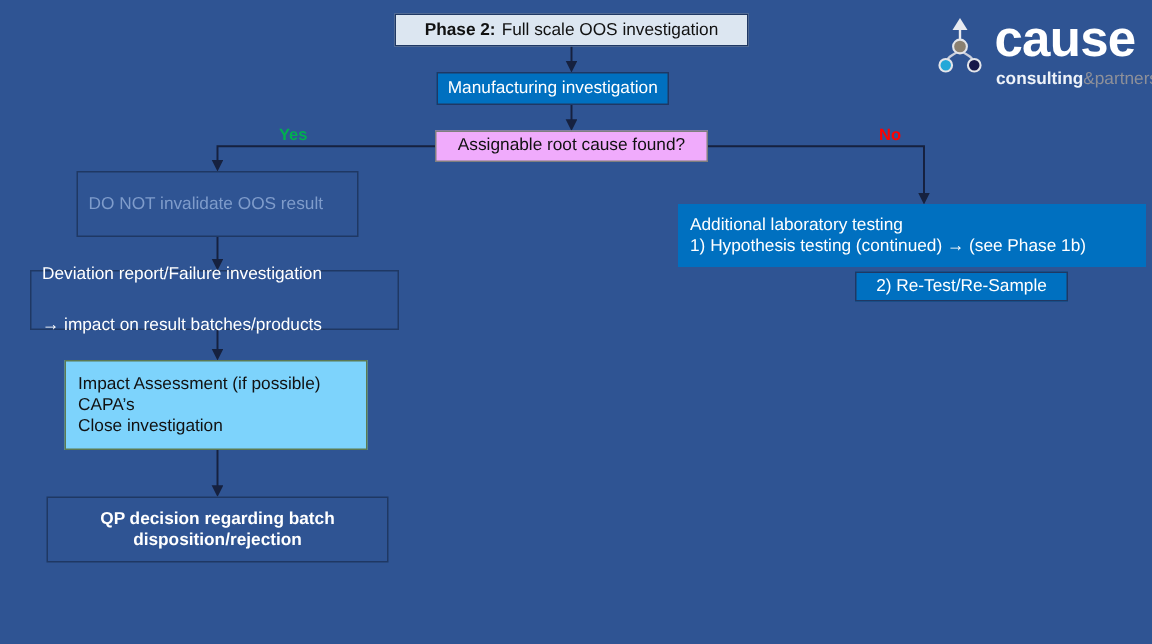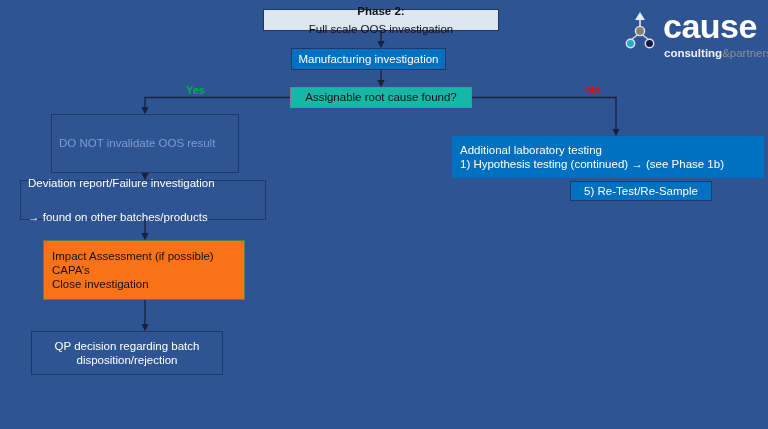--- a/index.html
+++ b/index.html
@@ -40,21 +40,21 @@
     left: 263px;
     top: 9px;
     width: 236px;
     height: 22px;
     background: #dce6f1;
     border: 1px solid #1f3864;
     color: #111111;
     font-size: 11.5px;
     text-align: center;
     align-items: center;
-    flex-direction: column;
+    flex-direction: row;
     justify-content: center;
     gap: 4px;
   }
   #phase-header .bold { font-weight: bold; }
 
   
   #manufacturing-box {
     left: 291px;
     top: 48px;
     width: 155px;
@@ -66,21 +66,21 @@
     text-align: center;
     align-items: center;
   }
 
   
   #decision-box {
     left: 290px;
     top: 87px;
     width: 182px;
     height: 21px;
-    background: #14b8a6;
+    background: #f0abfc;
     border: 1px solid #7f7f7f;
     color: #111111;
     font-size: 11.5px;
     text-align: center;
     align-items: center;
   }
 
   
   .branch-label {
     position: absolute;
@@ -88,21 +88,21 @@
     font-weight: bold;
   }
   #yes-label { left: 186px; top: 84px; color: #00b050; }
   #no-label  { left: 586px; top: 84px; color: #ff0000; }
 
   
   #do-not-invalidate-box {
     left: 51px;
     top: 114px;
     width: 188px;
-    height: 59px;
+    height: 44px;
     background: #2f5493;
     border: 1px solid #1f3864;
     padding: 2px 6px 2px 7px;
     font-size: 11.5px;
   }
   #do-not-invalidate-box .muted { color: #7f9ccb; }
   #do-not-invalidate-box .strong { color: #ffffff; }
 
   
   #deviation-box {
@@ -117,39 +117,40 @@
     font-size: 11.5px;
     gap: 19px;
   }
 
   
   #impact-box {
     left: 43px;
     top: 240px;
     width: 202px;
     height: 60px;
-    background: #f97316;
+    background: #7dd3fc;
     border: 1px solid #5c7a52;
     padding: 3px 6px 3px 8px;
     color: #111111;
     font-size: 11.5px;
   }
 
   
   #qp-box {
     left: 31px;
     top: 331px;
-    width: 192px;
+    width: 228px;
     height: 44px;
     background: #2f5493;
     border: 1px solid #1f3864;
     color: #ffffff;
     font-size: 11.5px;
     text-align: center;
     align-items: center;
+    font-weight: bold;
   }
 
   
   #lab-testing-box {
     left: 452px;
     top: 136px;
     width: 312px;
     height: 42px;
     background: #0070c0;
     border: 1px solid #0070c0;
@@ -250,41 +251,41 @@
 
   <div class="branch-label" id="yes-label">Yes</div>
   <div class="branch-label" id="no-label">No</div>
 
   <div class="node" id="do-not-invalidate-box">
     <span class="muted">DO NOT invalidate OOS result</span>
   </div>
 
   <div class="node" id="deviation-box">
     <span>Deviation report/Failure investigation</span>
-    <span>→ found on other batches/products</span>
+    <span>→ impact on result batches/products</span>
   </div>
 
   <div class="node" id="impact-box">
     <span>Impact Assessment (if possible)</span>
     <span>CAPA’s</span>
     <span>Close investigation</span>
   </div>
 
   <div class="node" id="qp-box">
     <span>QP decision regarding batch</span>
     <span>disposition/rejection</span>
   </div>
 
   <div class="node" id="lab-testing-box">
     <span>Additional laboratory testing</span>
     <span>1) Hypothesis testing (continued) → (see Phase 1b)</span>
   </div>
 
   <div class="node" id="retest-box">
-    <span>5) Re-Test/Re-Sample</span>
+    <span>2) Re-Test/Re-Sample</span>
   </div>
 
   <div id="logo">
     <svg id="logo-mark" viewBox="0 0 44 42" xmlns="http://www.w3.org/2000/svg">
 
       <path d="M22 9 L22 20" stroke="#e8eaf0" stroke-width="1.6" fill="none"></path>
 
       <path d="M22 2 L27 10 L17 10 z" fill="#e8eaf0"></path>
 
       <path d="M22 20 C22 27, 13 26, 13 32" stroke="#c9cedb" stroke-width="1.5" fill="none"></path>

